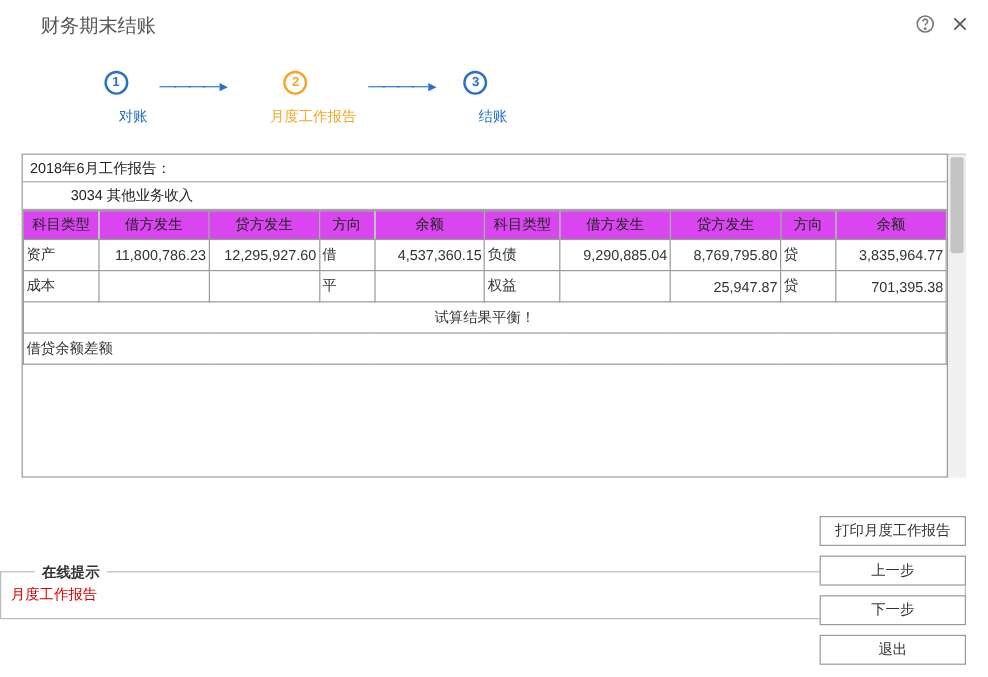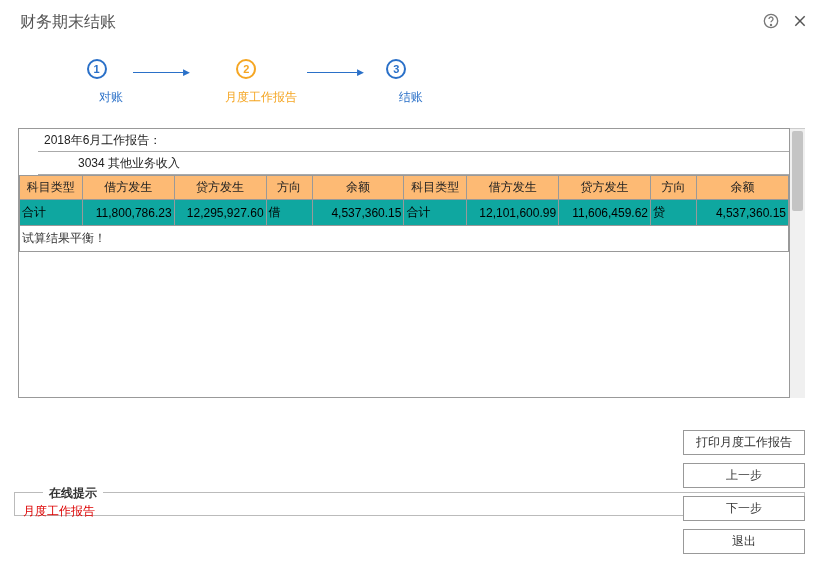--- a/index.html
+++ b/index.html
@@ -10,21 +10,21 @@
   background: #fff;
   width: 823px;
   height: 564px;
   position: relative;
   overflow: hidden;
 }
 .header {
   display: flex;
   align-items: flex-end;
   justify-content: space-between;
-  padding: 12px 16px 8px 20px;
+  padding: 12px 16px 8px 34px;
 }
 .header-title {
   font-size: 16px;
   color: #555;
   font-weight: normal;
 }
 .header-icons { display: flex; gap: 14px; align-items: center; }
 .header-icons span { cursor: pointer; color: #777; font-size: 16px; }
 .close-x svg { width: 14px; height: 14px; }
 .help-icon svg { width: 16px; height: 16px; }
@@ -77,70 +77,69 @@
   border: 1px solid #999;
   overflow: hidden;
   background: #fff;
 }
 .report-line {
   border-bottom: 1px solid #aaa;
   padding: 2px 6px;
   font-size: 12px;
   line-height: 18px;
   color: #222;
-  margin-left: 19px;
 }
 .indent1 { padding-left: 24px; }
 .indent2 { padding-left: 40px; }
 
 table.balance {
   width: 100%;
   border-collapse: collapse;
   table-layout: fixed;
 }
 table.balance th, table.balance td {
   border: 1px solid #999;
   padding: 0 2px;
   height: 26px;
   font-size: 12px;
   overflow: hidden;
   white-space: nowrap;
 }
 table.balance th {
-  background: #fdba74;
+  background: #d946ef;
   color: #222;
   font-weight: normal;
   height: 24px;
   text-align: center;
 }
 table.balance td.num { text-align: right; }
 table.balance td.txt { text-align: left; }
 .total-row td { background: #0fa7a0; color: #000; }
-.balance-msg td { text-align: left; height: 24px; }
+.balance-msg td { text-align: center; height: 24px; }
 
 .fake-scrollbar {
   width: 15px;
   background: #f0f0f0;
   position: relative;
   border-top: 1px solid #ccc;
 }
 .fake-scrollbar .thumb {
   position: absolute;
   left: 2px; right: 2px;
   top: 2px; height: 80px;
   background: #c4c4c4;
   border-radius: 2px;
 }
 
 .hint-box {
   position: absolute;
-  left: 14px; right: 18px;
+  left: 0; right: 18px;
   bottom: 48px;
   border: 1px solid #bbb;
-  height: 24px;
+  height: 40px;
 }
 .hint-label {
   position: absolute;
   top: -8px; left: 28px;
   background: #fff;
   padding: 0 6px;
   font-size: 12px;
   color: #333;
   font-weight: bold;
 }
@@ -232,34 +231,49 @@
             <th>方向</th>
             <th>余额</th>
           <th>科目类型</th>
             <th>借方发生</th>
             <th>贷方发生</th>
             <th>方向</th>
             <th>余额</th>
         </tr>
       </thead>
       <tbody id="balance-body">
-          <tr class="total-row">
-    <td class="txt">合计</td>
+          <tr class="">
+    <td class="txt">资产</td>
             <td class="num">11,800,786.23</td>
             <td class="num">12,295,927.60</td>
             <td class="txt">借</td>
             <td class="num">4,537,360.15</td>
-    <td class="txt">合计</td>
-            <td class="num">12,101,600.99</td>
-            <td class="num">11,606,459.62</td>
+    <td class="txt">负债</td>
+            <td class="num">9,290,885.04</td>
+            <td class="num">8,769,795.80</td>
             <td class="txt">贷</td>
-            <td class="num">4,537,360.15</td>
+            <td class="num">3,835,964.77</td>
+  </tr>
+          <tr class="">
+    <td class="txt">成本</td>
+            <td class="num"></td>
+            <td class="num"></td>
+            <td class="txt">平</td>
+            <td class="num"></td>
+    <td class="txt">权益</td>
+            <td class="num"></td>
+            <td class="num">25,947.87</td>
+            <td class="txt">贷</td>
+            <td class="num">701,395.38</td>
   </tr>
           <tr class="balance-msg">
             <td colspan="10">试算结果平衡！</td>
+          </tr>
+          <tr>
+            <td class="txt" colspan="10">借贷余额差额</td>
           </tr>
         </tbody>
     </table>
   </div>
   <div class="fake-scrollbar">
     <div class="thumb"></div>
   </div>
 </div>
 
 <div class="hint-box">

